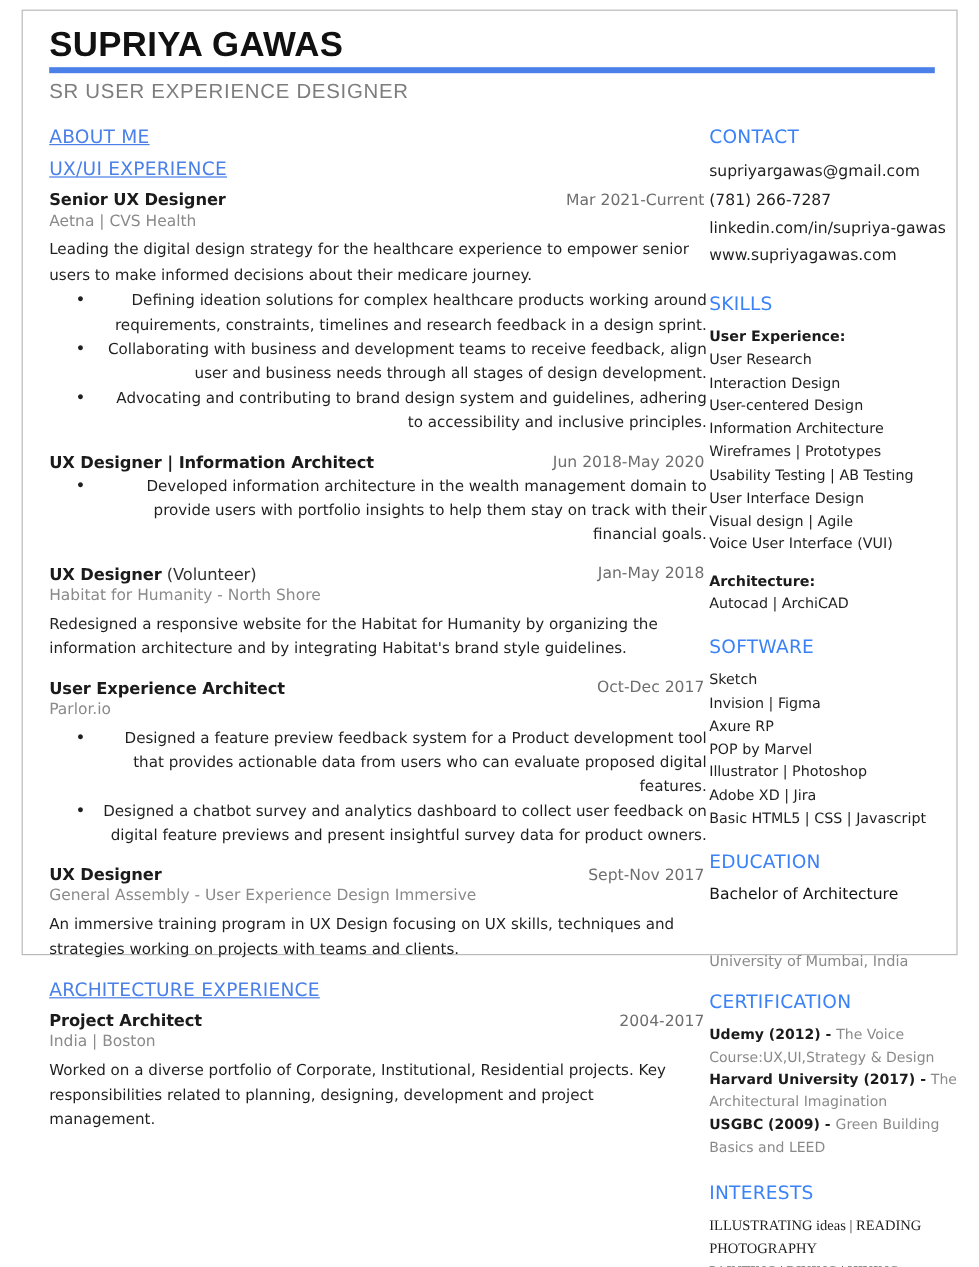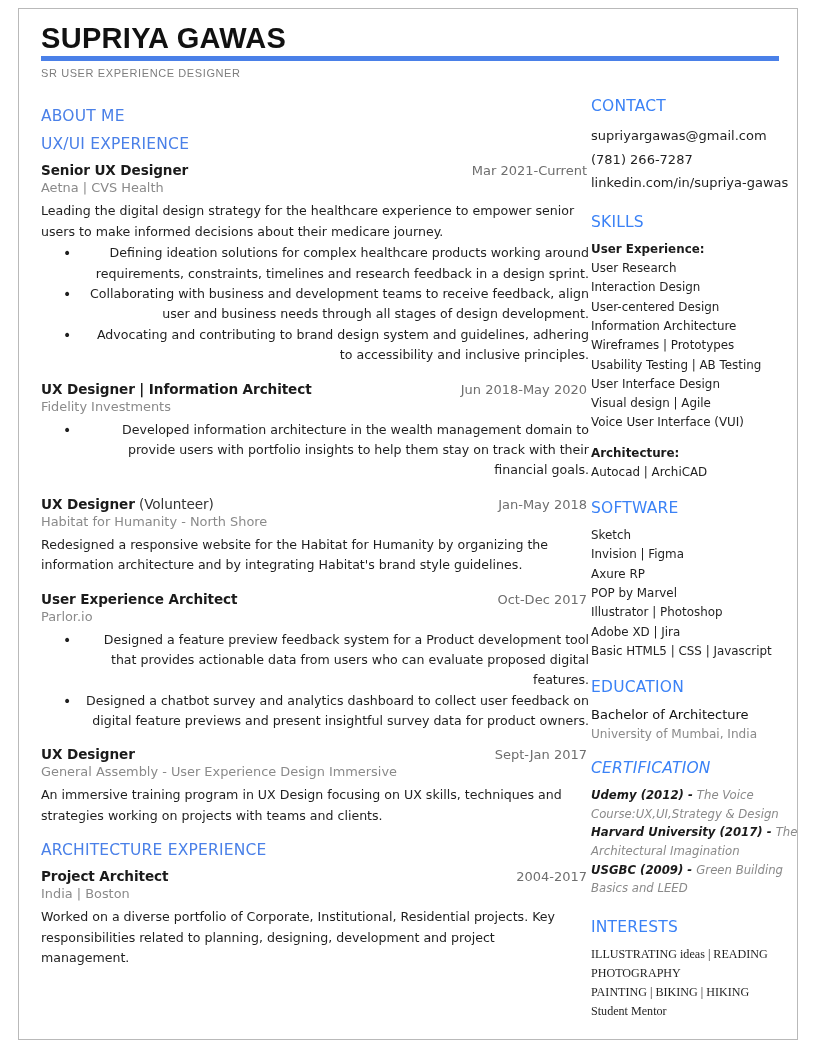--- a/index.html
+++ b/index.html
@@ -12,21 +12,21 @@
     height: 1056px;
     font-family: "DejaVu Sans", "Liberation Sans", sans-serif;
     color: #222222;
     overflow: hidden;
   }
   .page {
     position: absolute;
     left: 18px;
     top: 8px;
     width: 780px;
-    height: 1032px;
+    height: 788px;
     border: 1px solid #b9b9b9;
     background: #ffffff;
     box-sizing: border-box;
   }
   .inner {
     position: absolute;
     left: 22px;
     top: 14px;
     right: 14px;
     bottom: 8px;
@@ -42,21 +42,21 @@
     margin: 0 0 3px 0;
     font-family: "Liberation Sans", sans-serif;
   }
   .rule {
     height: 5px;
     background: #4a80e8;
     width: 738px;
     margin: 2px 0 6px 0;
   }
   .subtitle {
-    font-size: 11px;
+    font-size: 17px;
     color: #7d7d7d;
     letter-spacing: 0.6px;
     font-family: "Liberation Sans", sans-serif;
   }
 
   
   .columns {
     display: flex;
     margin-top: 18px;
     align-items: flex-start;
@@ -64,37 +64,37 @@
   .col-left { width: 548px; flex: 0 0 548px; }
   .col-right { width: 212px; flex: 0 0 212px; margin-left: 2px; }
 
   .sec-head {
     color: #4a80e8;
     font-size: 15.5px;
     letter-spacing: 0.2px;
     margin: 0 0 9px 0;
     font-family: "DejaVu Sans", sans-serif;
   }
-  .col-left .sec-head { margin-top: 10px; }
+  .col-left .sec-head { margin-top: 0; text-decoration: underline; }
 
   .about {
     font-style: italic;
     font-size: 12.6px;
     line-height: 1.52;
     color: #222;
     margin: 0 0 17px 0;
     max-width: 540px;
   }
 
   
   .job { margin-bottom: 15px; }
   .job-row {
     display: flex;
     justify-content: space-between;
-    align-items: flex-end;
+    align-items: center;
   }
   .job-title {
     font-size: 13.6px;
     font-weight: bold;
     color: #1b1b1b;
     letter-spacing: -0.1px;
   }
   .job-title .plain { font-weight: normal; color: #333; }
   .job-date {
     font-size: 13px;
@@ -164,39 +164,40 @@
   .rc-gap { height: 11px; }
   .edu-degree {
     font-size: 13px;
     color: #141414;
     line-height: 1.5;
   }
   .edu-school {
     font-size: 12.1px;
     color: #8a8a8a;
     line-height: 1.5;
+    margin-top: 36px;
   }
   .cert-item {
     font-size: 11.7px;
     line-height: 1.6;
     color: #8a8a8a;
     margin-bottom: 0px;
   }
   .cert-item b {
     color: #1b1b1b;
     font-weight: bold;
   }
   .interest-line {
     font-size: 12.1px;
     line-height: 1.58;
     color: #1f1f1f;
     font-family: Liberation Serif, serif;
   }
   .mt-ed { margin-top: 17px; }
-  .mt-cert { margin-top: 16px; font-style: italic; }
+  .mt-cert { margin-top: 16px; }
   .mt-int { margin-top: 20px; }
   .mt-soft { margin-top: 17px; }
   .mt-skills { margin-top: 19px; }
 </style>
 </head>
 <body>
 
 <div class="page">
   <div class="inner">
 
@@ -228,21 +229,20 @@
                   <li>Defining ideation solutions for complex healthcare products working around requirements, constraints, timelines and research feedback in a design sprint.</li>
                   <li>Collaborating with business and development teams to receive feedback, align user and business needs through all stages of design development.</li>
                   <li>Advocating and contributing to brand design system and guidelines, adhering to accessibility and inclusive principles.</li>
                 </ul>
               </div>
               <div class="job">
                 <div class="job-row">
                   <div class="job-title">UX Designer | Information Architect</div>
                   <div class="job-date">Jun 2018-May 2020</div>
                 </div>
-                <div class="job-org">Fidelity Investments</div>
                 <ul class="bullets">
                   <li>Developed information architecture in the wealth management domain to provide users with portfolio insights to help them stay on track with their financial goals.</li>
                 </ul>
               </div>
               <div class="job">
                 <div class="job-row">
                   <div class="job-title">UX Designer<span class="plain"> (Volunteer)</span></div>
                   <div class="job-date">Jan-May 2018</div>
                 </div>
                 <div class="job-org">Habitat for Humanity - North Shore</div>
@@ -255,21 +255,21 @@
                 </div>
                 <div class="job-org">Parlor.io</div>
                 <ul class="bullets">
                   <li>Designed a feature preview feedback system for a Product development tool that provides actionable data from users who can evaluate proposed digital features.</li>
                   <li>Designed a chatbot survey and analytics dashboard to collect user feedback on digital feature previews and present insightful survey data for product owners.</li>
                 </ul>
               </div>
               <div class="job">
                 <div class="job-row">
                   <div class="job-title">UX Designer</div>
-                  <div class="job-date">Sept-Jan 2017</div>
+                  <div class="job-date">Sept-Nov 2017</div>
                 </div>
                 <div class="job-org">General Assembly - User Experience Design Immersive</div>
                 <p class="job-desc">An immersive training program in UX Design focusing on UX skills, techniques and strategies working on projects with teams and clients.</p>
               </div>
             </div>
         </div>
 
         <div>
           <div class="sec-head arch-head">ARCHITECTURE EXPERIENCE</div>
           <div id="arch-jobs">
@@ -286,20 +286,21 @@
 
       </div>
 
       <div class="col-right">
 
         <div class="rc-block">
           <div class="rc-head">CONTACT</div>
           <div class="rc-line contact">supriyargawas@gmail.com</div>
           <div class="rc-line contact">(781) 266-7287</div>
           <div class="rc-line contact">linkedin.com/in/supriya-gawas</div>
+          <div class="rc-line contact">www.supriyagawas.com</div>
         </div>
 
         <div class="rc-block mt-skills">
           <div class="rc-head">SKILLS</div>
           <div id="skills-groups">
               <div class="rc-sub">User Experience:</div>
               <div class="rc-line">User Research</div>
               <div class="rc-line">Interaction Design</div>
               <div class="rc-line">User-centered Design</div>
               <div class="rc-line">Information Architecture</div>

